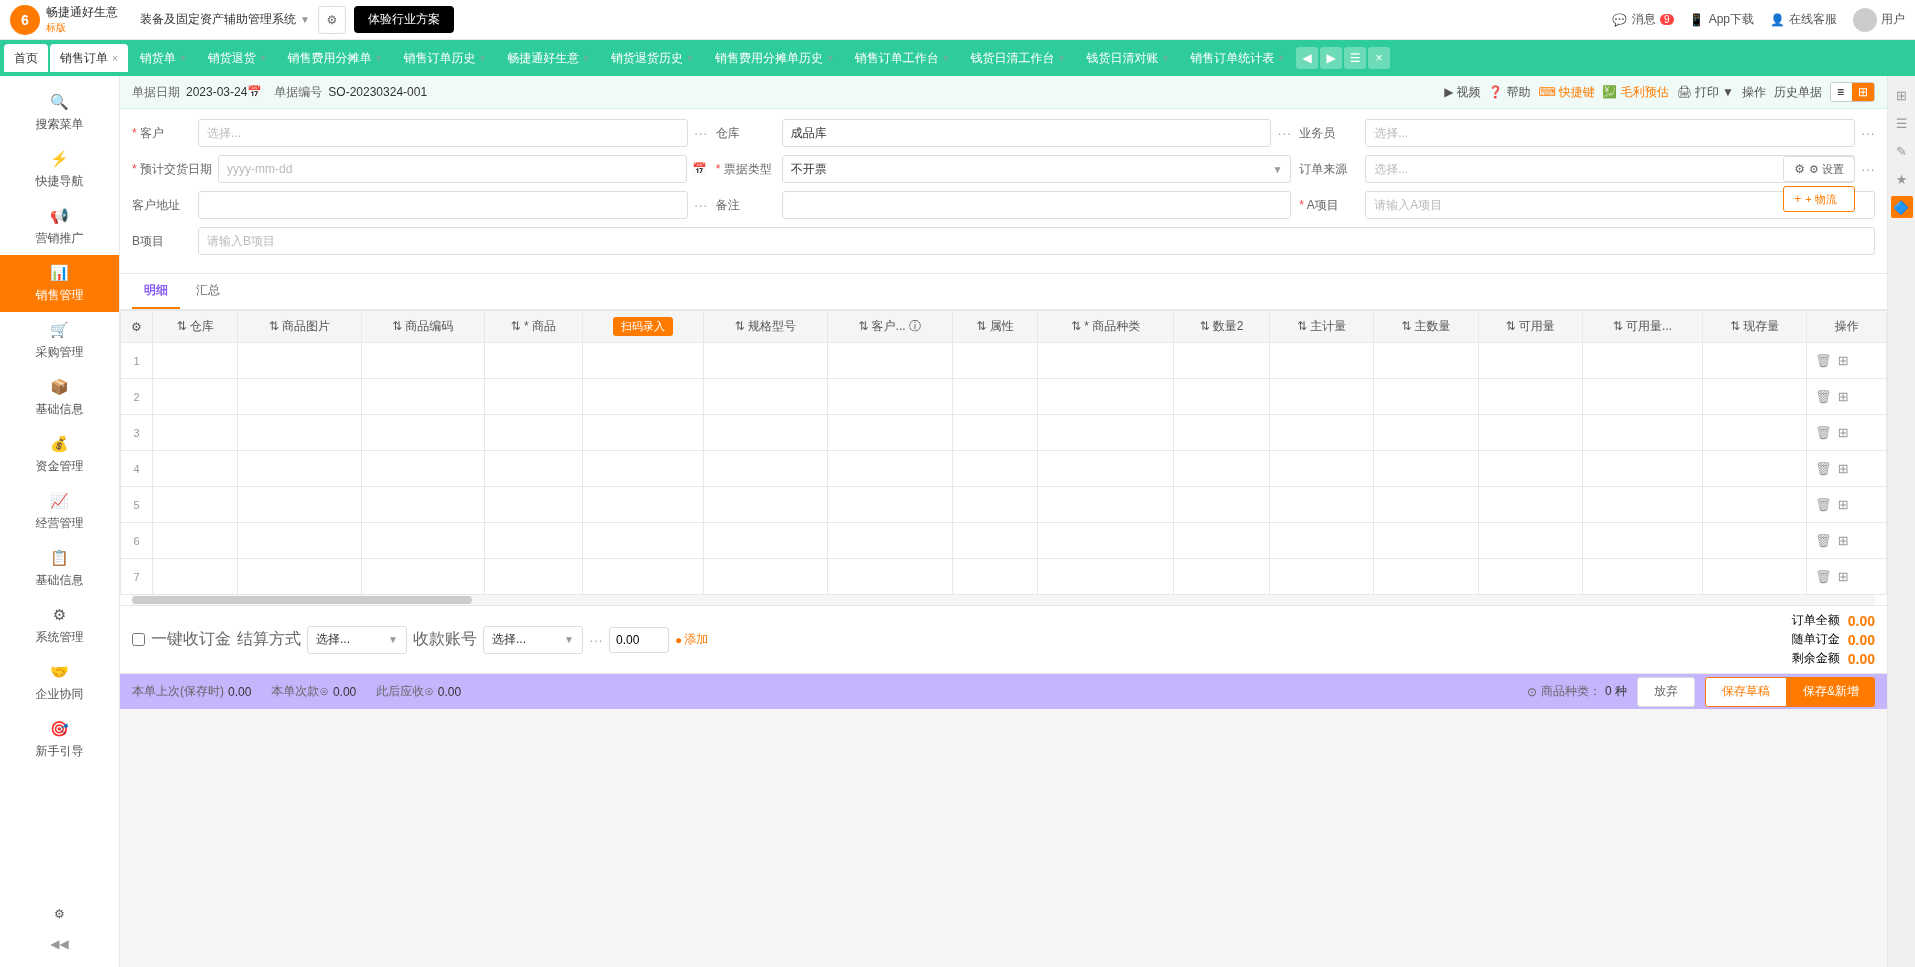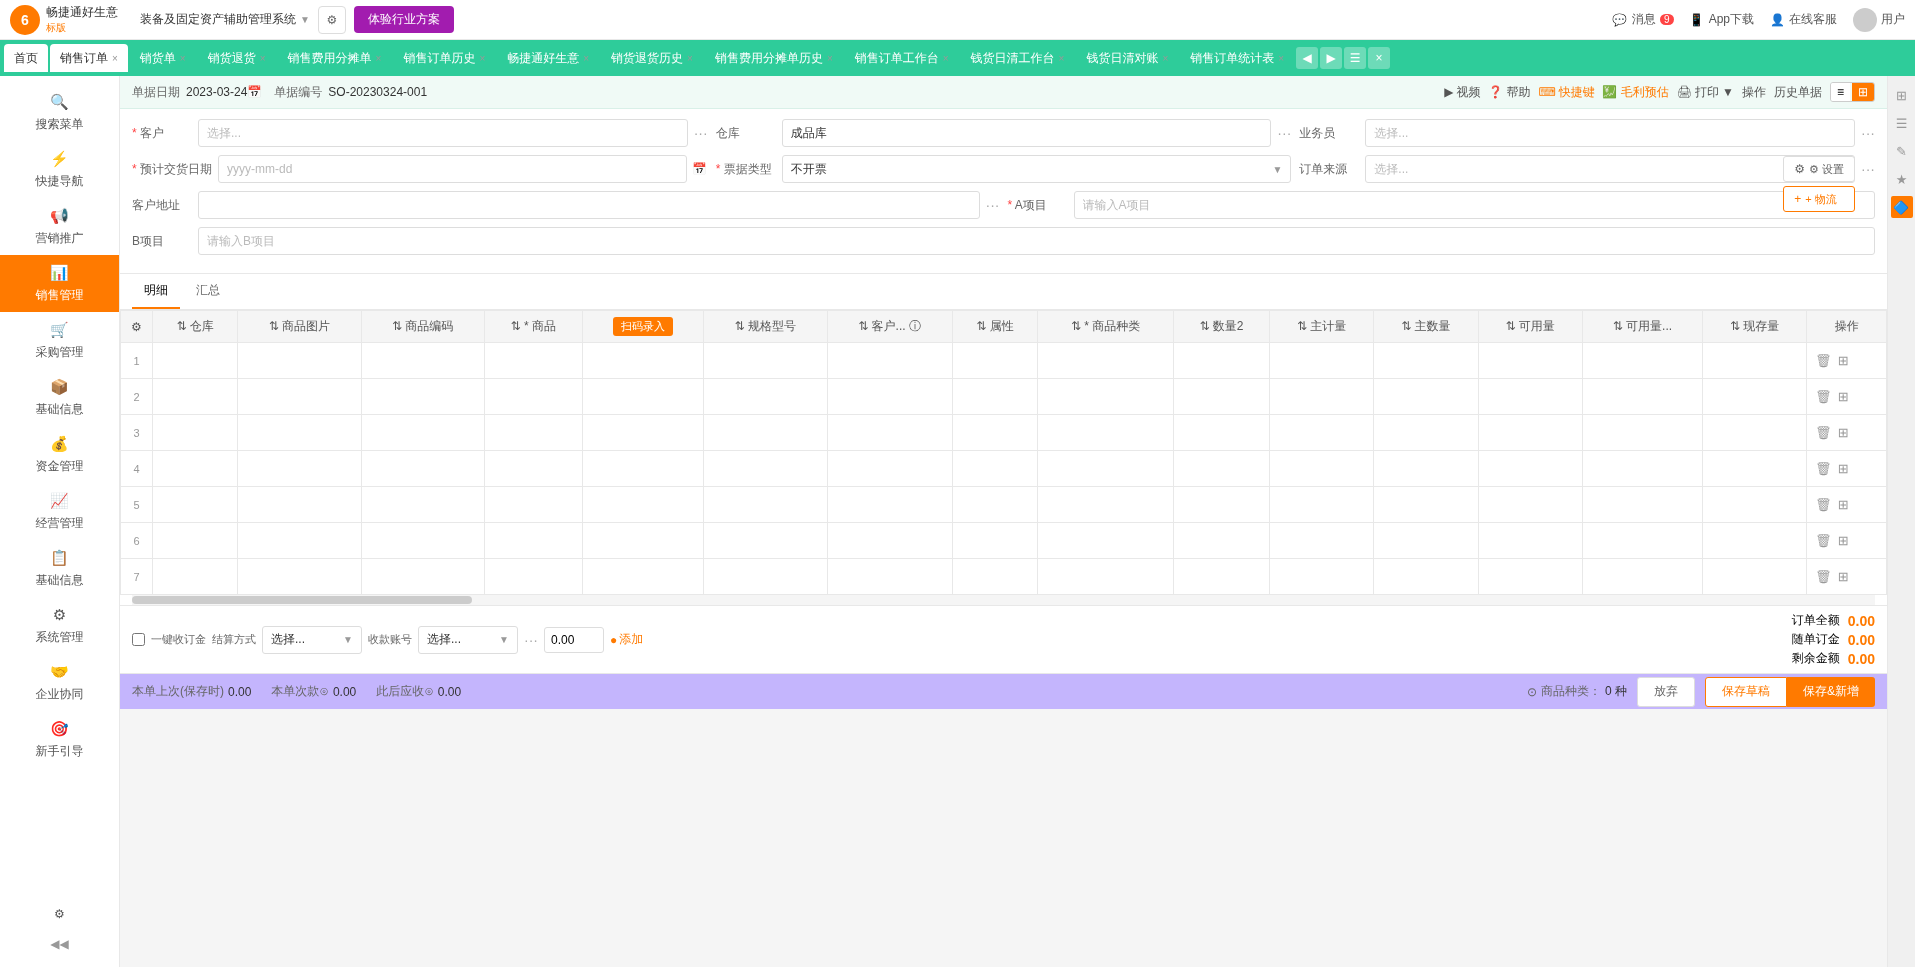--- a/index.html
+++ b/index.html
@@ -43,21 +43,21 @@
     }
     .system-name .arrow { color: #999; font-size: 10px; }
     .settings-icon-btn {
       width: 28px; height: 28px;
       border: 1px solid #ddd;
       border-radius: 4px;
       display: flex; align-items: center; justify-content: center;
       cursor: pointer; color: #666;
     }
     .industry-btn {
-      background: #a21caf;
+      background: #000000;
       color: #fff;
       border: none;
       padding: 5px 14px;
       border-radius: 4px;
       cursor: pointer;
       font-size: 12px;
     }
     .top-right {
       display: flex;
       align-items: center;
@@ -297,23 +297,23 @@
       gap: 4px;
     }
     .detail-tab {
       padding: 8px 12px;
       cursor: pointer;
       font-size: 13px;
       color: #666;
       border-bottom: 2px solid transparent;
     }
     .detail-tab.active {
-      color: #000000;
+      color: #8b5cf6;
       border-bottom-color: #ff7a00;
-      font-weight: normal;
+      font-weight: bold;
     }
 
     
     .data-table-wrap {
       background: #fff;
       overflow: auto;
     }
     .data-table {
       width: 100%;
       border-collapse: collapse;
@@ -373,21 +373,21 @@
       background: #fff;
       border-top: 1px solid #e8e8e8;
       padding: 6px 12px;
       display: flex;
       align-items: center;
       gap: 16px;
     }
     .footer-checkbox-group {
       display: flex; align-items: center; gap: 6px;
     }
-    .footer-label { color: #666; font-size: 11px; }
+    .footer-label { color: #666; font-size: 16px; }
     .footer-input {
       width: 80px;
       height: 26px;
       border: 1px solid #ddd;
       border-radius: 3px;
       padding: 0 6px;
       font-size: 12px;
     }
     .add-link {
       color: #ff7a00;
@@ -780,20 +780,24 @@
           <input class="form-input" placeholder="选择..." style="">
           <span class="ellipsis-btn">···</span>
         </div>
       </div>
 
       <div class="form-row">
         <div class="form-field">
           <span class="form-field-label">客户地址</span>
           <input class="form-input" style="flex: 2 1 0%;">
           <span class="ellipsis-btn">···</span>
+        </div>
+        <div class="form-field">
+          <span class="form-field-label">备注</span>
+          <input class="form-input" style="flex: 2 1 0%;">
         </div>
         <div class="form-field">
           <span class="form-field-label required">A项目</span>
           <input class="form-input" placeholder="请输入A项目" style="">
         </div>
       </div>
 
       <div class="form-row">
         <div class="form-field">
           <span class="form-field-label">B项目</span>

